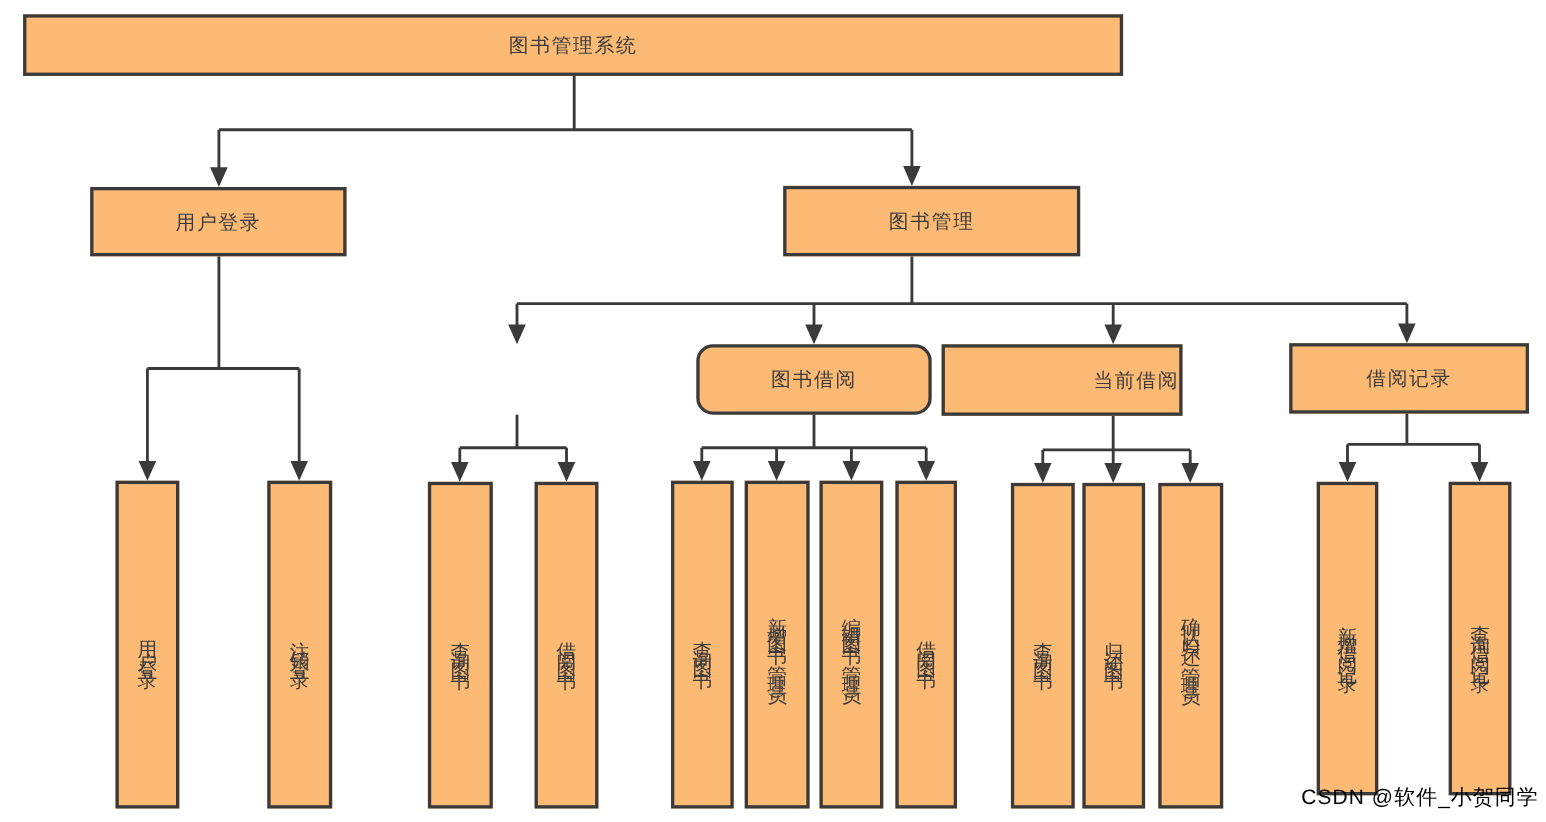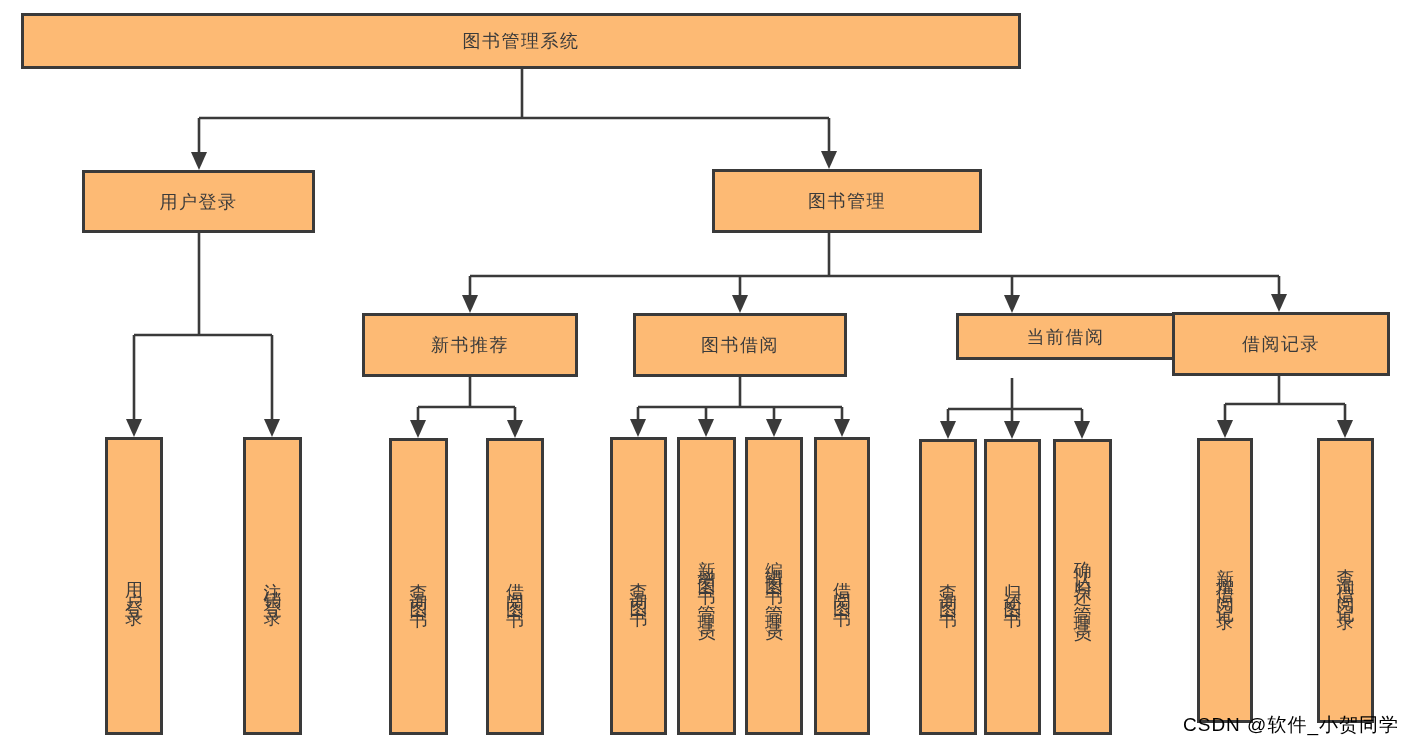--- a/index.html
+++ b/index.html
@@ -122,27 +122,24 @@
     <span>图书管理系统</span>
   </div>
 
   <div class="node hbox" style="left:82px; top:170px; width:233px; height:63px;">
     <span>用户登录</span>
   </div>
   <div class="node hbox" style="left:712px; top:169px; width:270px; height:64px;">
     <span>图书管理</span>
   </div>
 
-  <div class="node hbox" style="left:362px; top:313px; width:216px; height:64px;">
-    <span>新书推荐</span>
-  </div>
-  <div class="node hbox" style="left:633px; top:313px; width:214px; height:64px;">
+  <div class="node hbox" style="left:633px; top:313px; width:214px; height:64px;border-radius:15px;">
     <span>图书借阅</span>
   </div>
-  <div class="node hbox" style="left:956px; top:313px; width:219px; height:47px;">
+  <div class="node hbox" style="left:856px; top:313px; width:219px; height:65px;justify-content:flex-end;">
     <span>当前借阅</span>
   </div>
   <div class="node hbox" style="left:1172px; top:312px; width:218px; height:64px;">
     <span>借阅记录</span>
   </div>
 
   <div class="node vbox" style="left:105px; top:437px; width:58px; height:298px;">
     <span>用户登录</span>
   </div>
   <div class="node vbox" style="left:243px; top:437px; width:59px; height:298px;">

